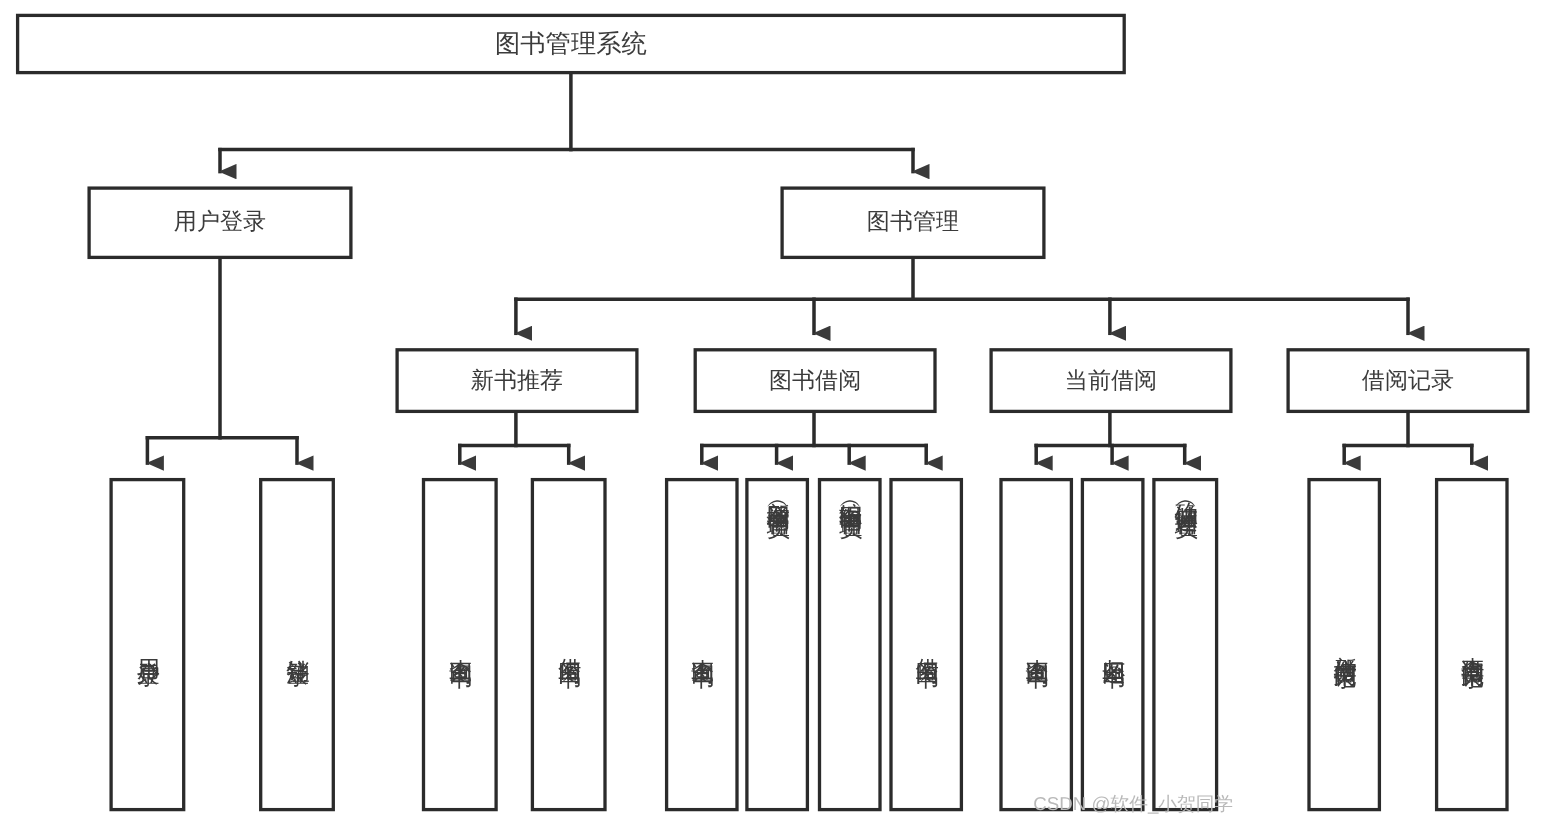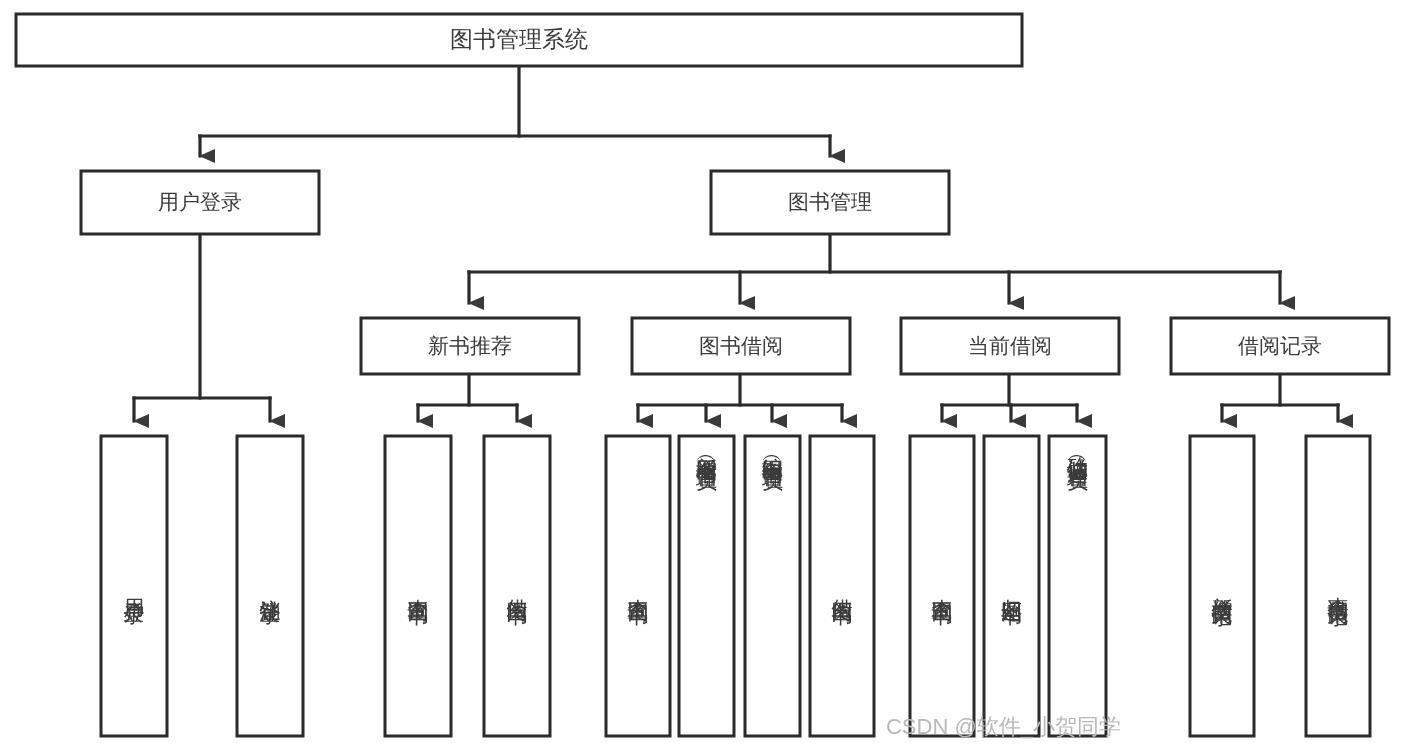--- a/index.html
+++ b/index.html
@@ -68,21 +68,21 @@
     line-height: 1.05;
     color: #3b3b3b;
     letter-spacing: 2px;
     white-space: nowrap;
   }
   .watermark {
     position: absolute;
     right: 14px;
     bottom: 5px;
     font-family: "Liberation Sans", "DejaVu Sans", sans-serif;
-    font-size: 22px;
+    font-size: 17px;
     color: #b9b9b9;
     white-space: nowrap;
     pointer-events: none;
   }
 </style>
 </head>
 <body>
 
 <div id="diagram-root">
 

